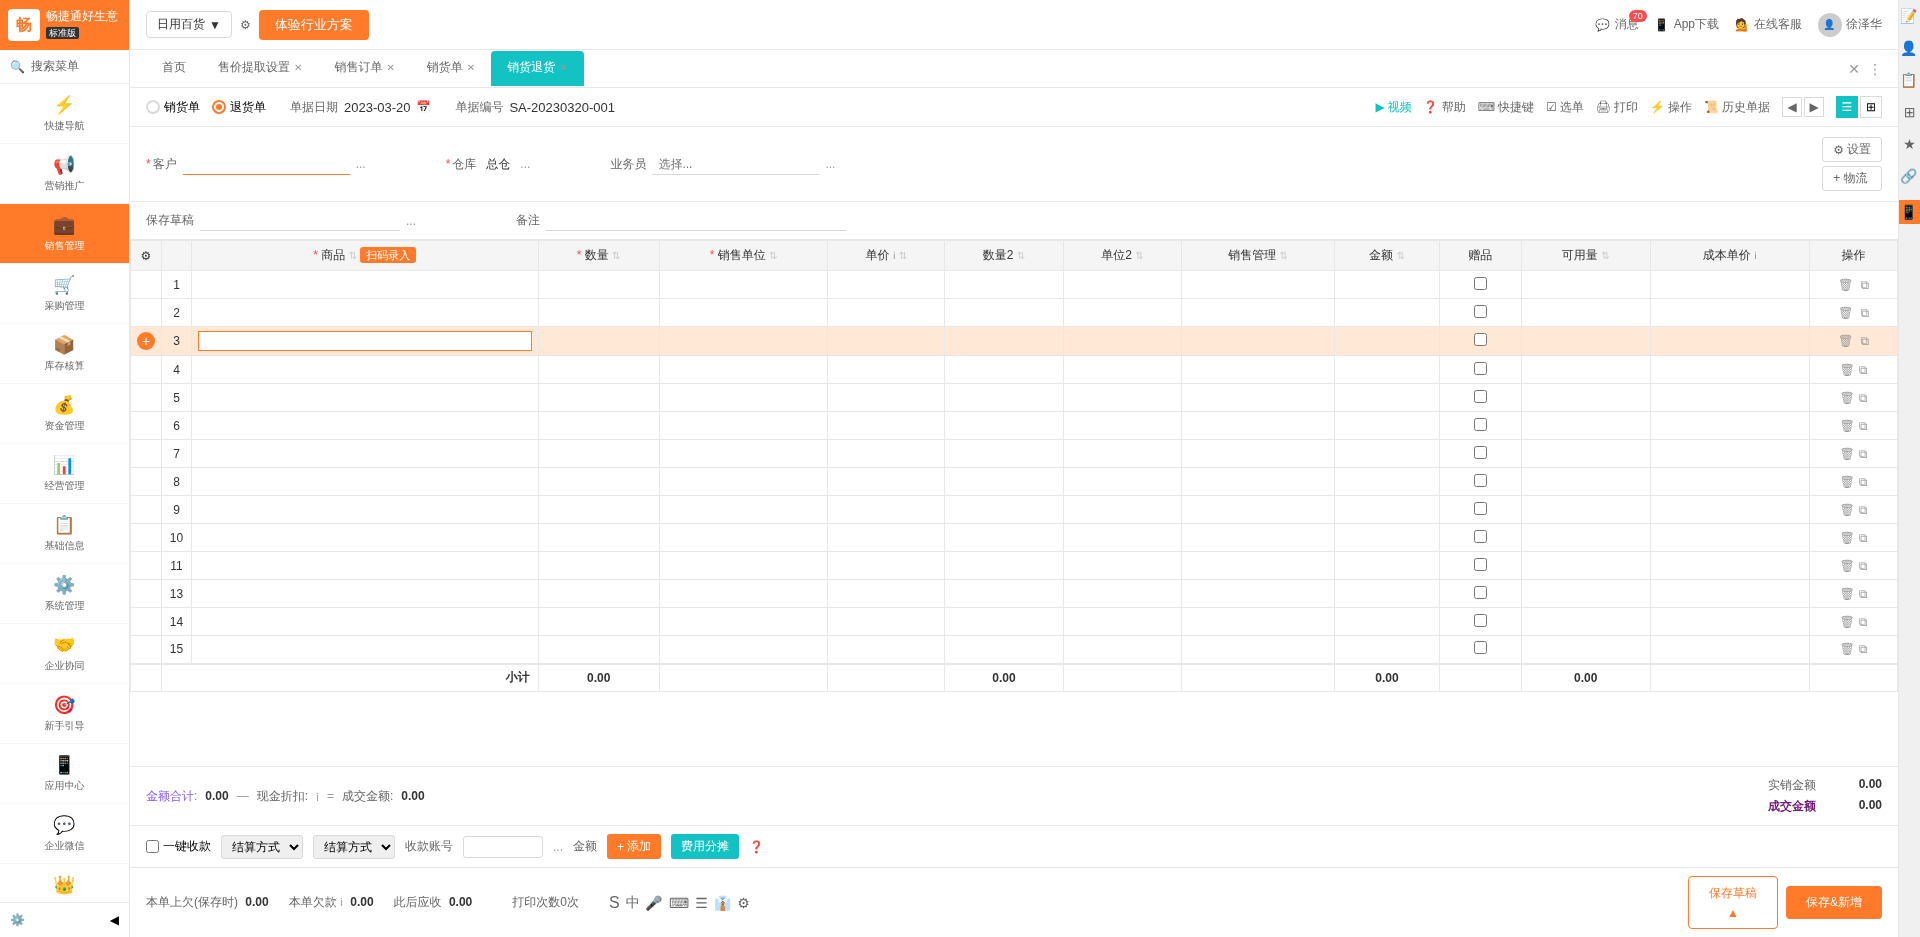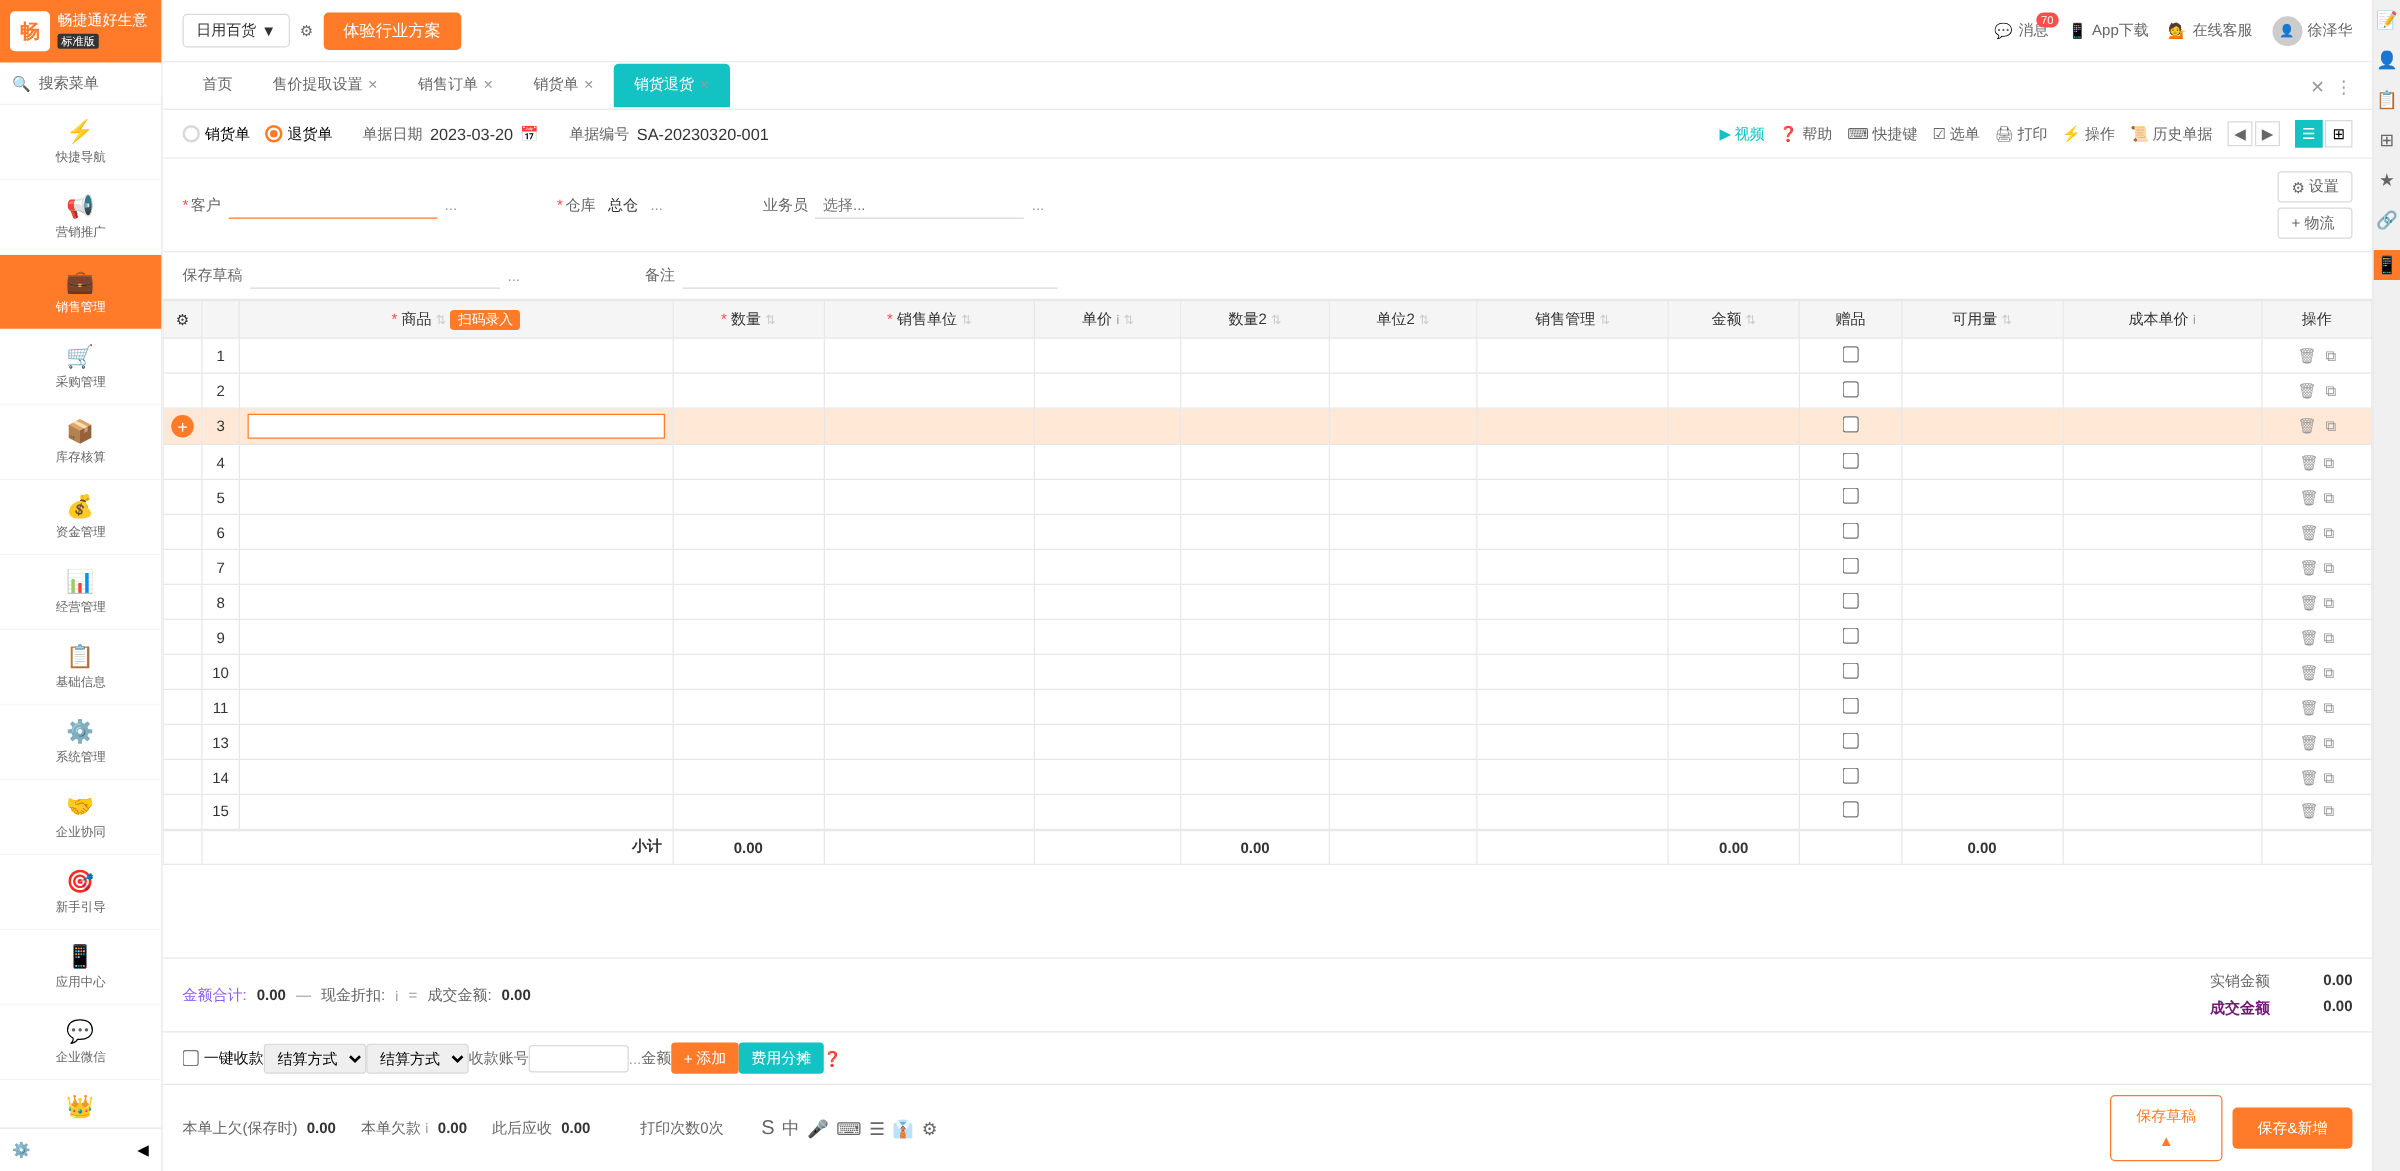--- a/index.html
+++ b/index.html
@@ -679,21 +679,21 @@
           <span style="color:#666;">实销金额</span>
           <span style="color:#333;font-weight:bold;min-width:50px;text-align:right;">0.00</span>
         </div>
         <div style="display:flex;gap:16px;">
           <span style="color:#701a75;font-weight:bold;">成交金额</span>
           <span style="color:#333;font-weight:bold;min-width:50px;text-align:right;">0.00</span>
         </div>
       </div>
     </div>
 
-    <div style="background:#fff;padding:8px 16px;border-top:1px solid #e8e8e8;display:flex;align-items:center;">
+    <div style="background:#fff;padding:8px 16px;border-top:1px solid #e8e8e8;display:flex;align-items:center;gap:10px;">
       <label class="checkbox-label">
         <input type="checkbox" style="">
         <span>一键收款</span>
       </label>
       <select class="select-sm">
         <option>结算方式</option>
       </select>
       <select class="select-sm">
         <option>结算方式</option>
       </select>

